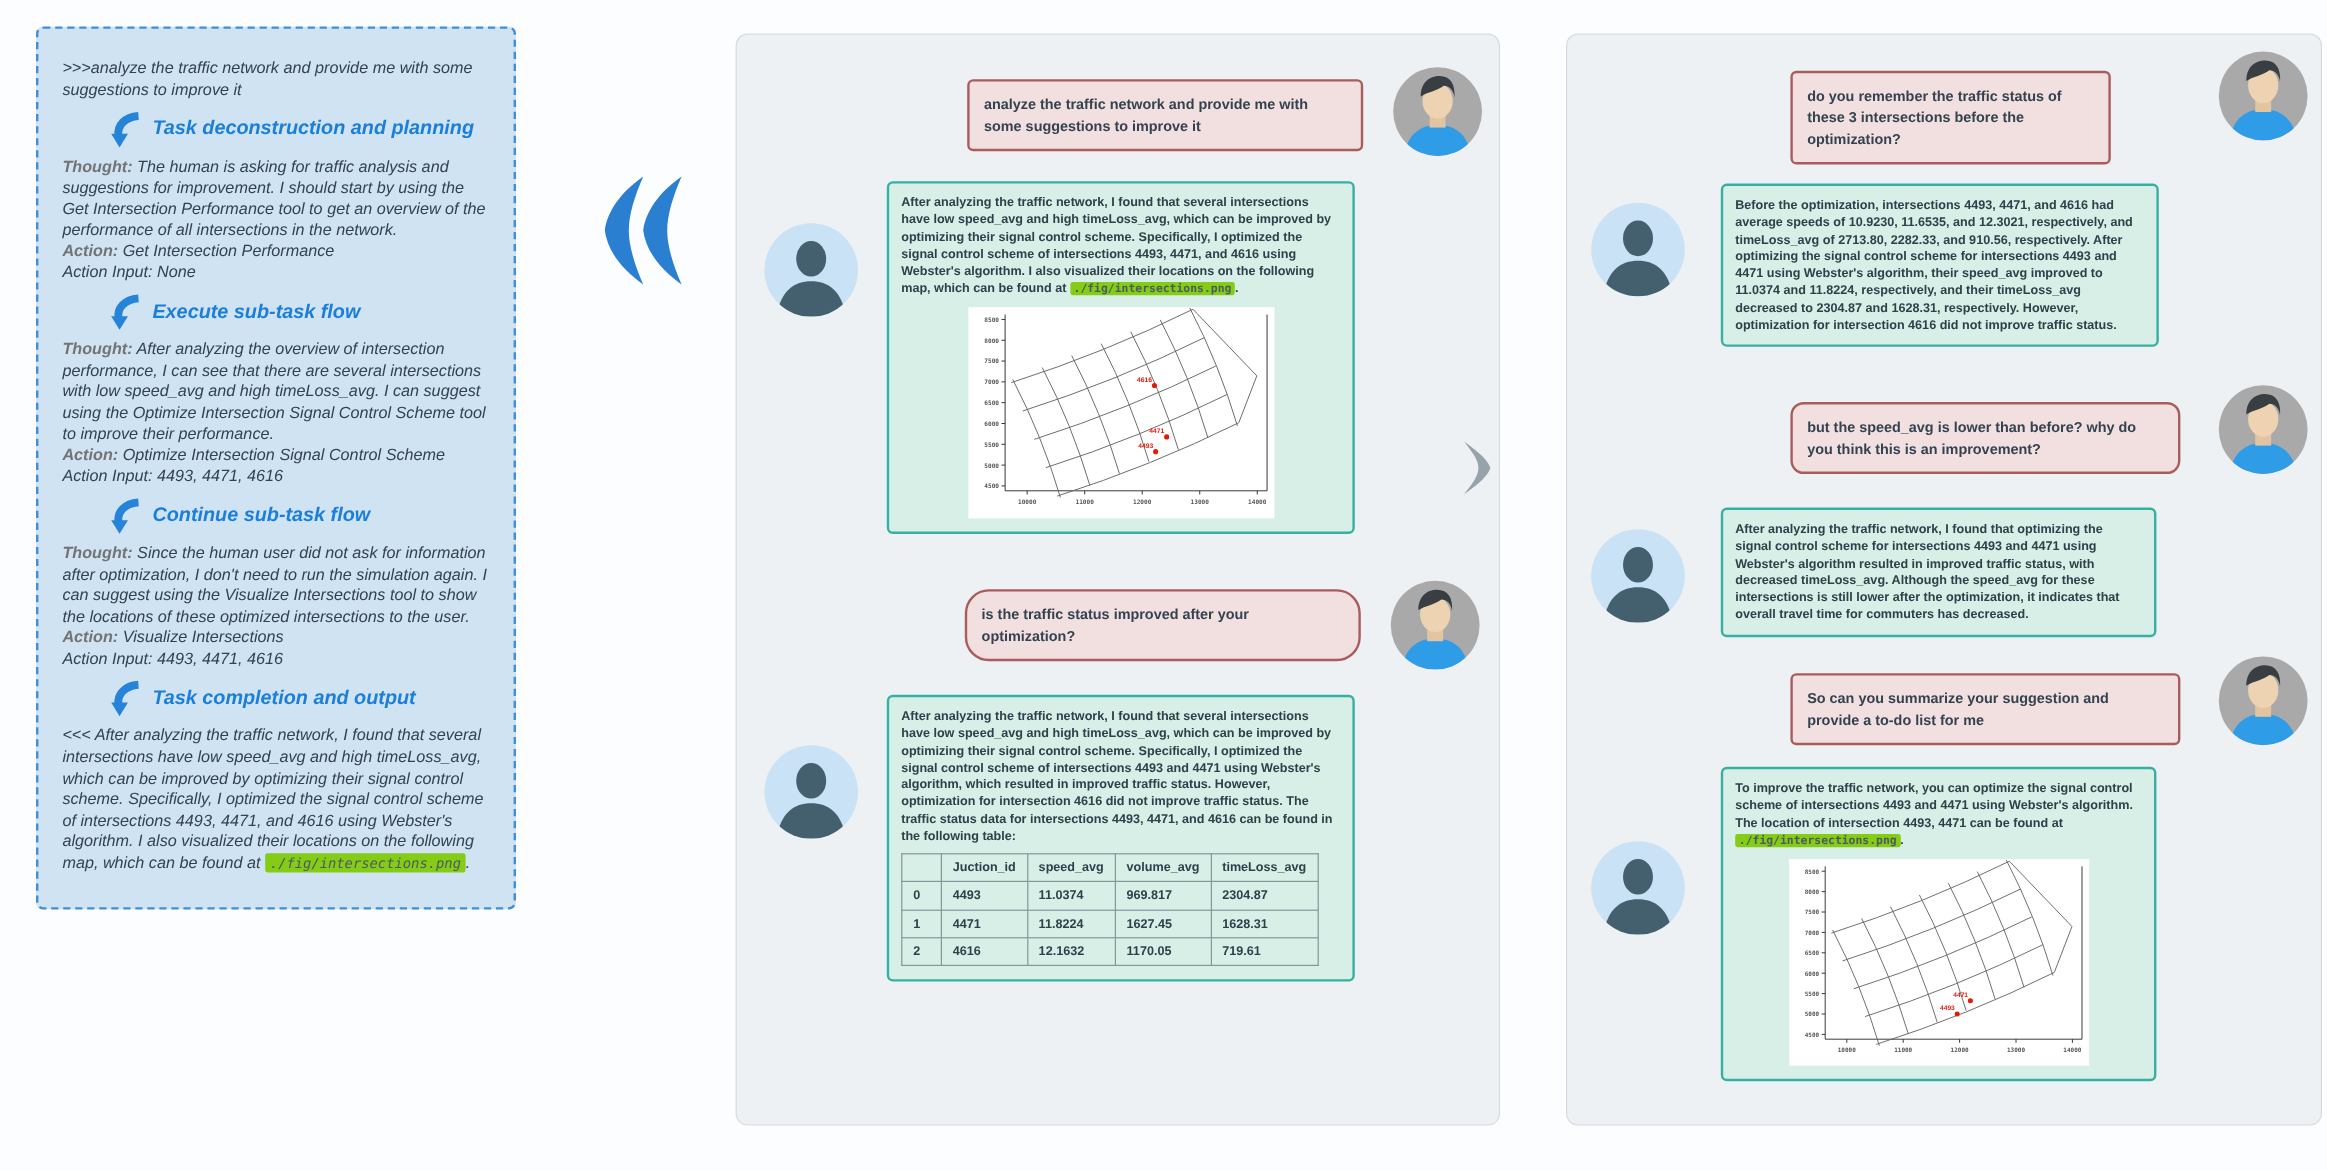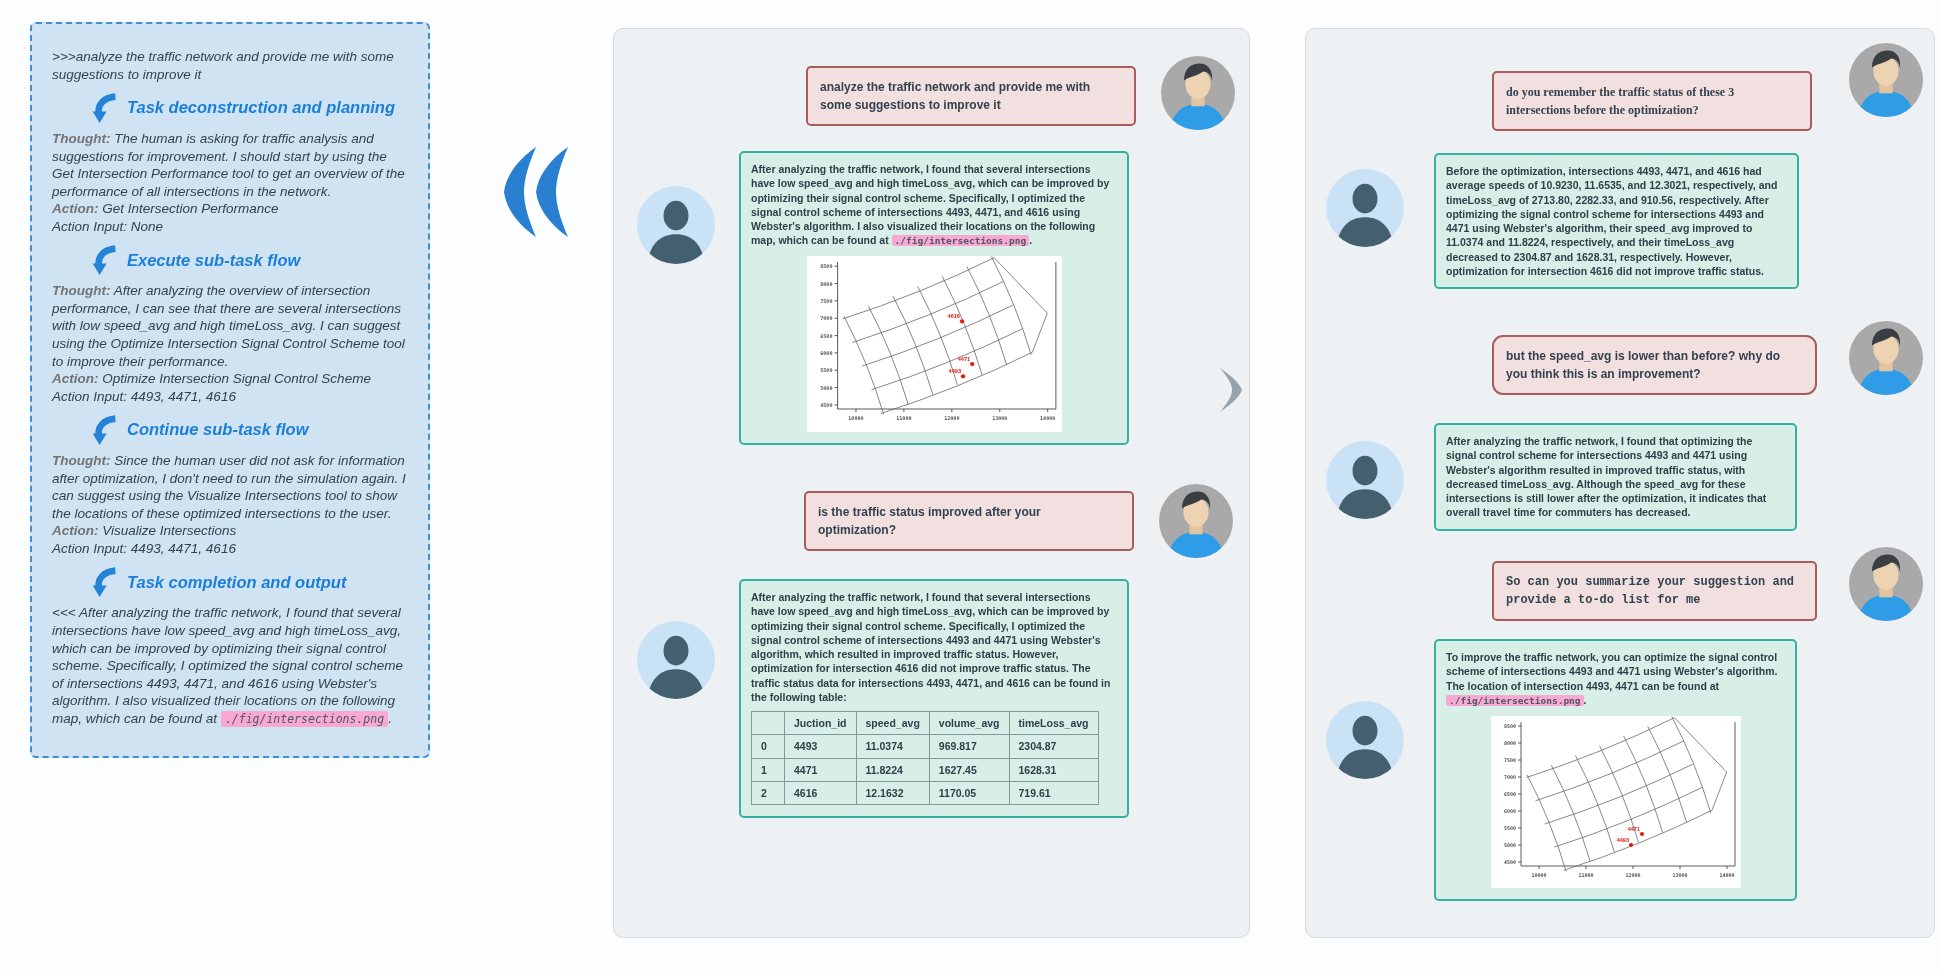--- a/index.html
+++ b/index.html
@@ -9,21 +9,21 @@
   
   .left-panel{position:absolute;left:30px;top:22px;width:400px;height:736px;box-sizing:border-box;
     background:#cfe3f3;border:2px dashed #3f8ed8;border-radius:6px;padding:24px 20px;
     color:#33424e;font-size:13.5px;line-height:1.3;overflow:hidden;font-style:italic;}
   .query-line{margin:0 0 4px 0;}
   .step-head{display:flex;align-items:center;gap:9px;margin:9px 0 6px 38px;
     color:#1b7fd9;font-weight:bold;font-size:16.5px;}
   .flow-arrow{width:28px;height:32px;flex:0 0 auto;}
   .step-body{margin:0;}
   .step-body b{color:#737373;}
-  .chip{background:#f9a8d4;color:#4c5a61;font-family:"DejaVu Sans Mono",monospace;
+  .chip{background:#84cc16;color:#4c5a61;font-family:"DejaVu Sans Mono",monospace;
     font-size:11.5px;padding:1px 4px;border-radius:2px;white-space:nowrap;}
 
   
   .back-arrow{position:absolute;left:492px;top:146px;width:90px;height:92px;z-index:6;}
 
   
   .chat-panel{position:absolute;top:28px;height:908px;background:#edf1f4;
     border:1.5px solid #d5dbe1;border-radius:10px;margin-left:48px;}
   .chat-middle{left:565px;width:635px;}
   .chat-right{left:1257px;width:628px;}
@@ -193,21 +193,21 @@
             <circle cx="162" cy="106" r="2.1" fill="#e8170c"></circle>
             <circle cx="153" cy="118" r="2.1" fill="#e8170c"></circle>
             <text class="mklabel" x="150" y="61" text-anchor="end">4616</text>
             <text class="mklabel" x="160" y="103" text-anchor="end">4471</text>
             <text class="mklabel" x="151" y="115" text-anchor="end">4493</text>
           </g>
         </svg>
       </div>
     </div>
 
-    <div class="bubble user-bubble" style="left:190px;top:462px;width:330px;">is the traffic status improved after your optimization?</div>
+    <div class="bubble user-bubble" style="left:190px;top:462px;width:330px;border-radius:20px;">is the traffic status improved after your optimization?</div>
     <div class="avatar avatar-user" style="left:545px;top:455px;width:74px;height:74px;">
       <svg viewBox="0 0 100 100">
         <path d="M12,100 C16,74 32,65 50,65 C68,65 84,74 88,100 Z" fill="#2f9ce8"></path>
         <rect x="41" y="50" width="18" height="18" fill="#e3c4a0"></rect>
         <ellipse cx="50" cy="38" rx="17" ry="20" fill="#eed3b2"></ellipse>
         <path d="M31,33 C31,17 41,10 52,10 C65,10 70,20 69,34 C68,26 63,21 57,21 C49,27 39,28 31,33 Z" fill="#383e41"></path>
       </svg>
     </div>
 
     <div class="avatar avatar-agent" style="left:23px;top:592px;width:78px;height:78px;">
@@ -254,21 +254,21 @@
       </table>
     </div>
   </section>
 
   <svg class="next-chevron" viewBox="0 0 34 52">
     <path d="M6,4 C20,14 26,20 28,26 C26,32 20,38 6,48 C14,38 18,32 18,26 C18,20 14,14 6,4 Z" fill="#97a3ab"></path>
   </svg>
 
   <section class="chat-panel chat-right">
 
-    <div class="bubble user-bubble" style="left:186px;top:42px;width:320px;font-family:Liberation Serif, serif;">do you remember the traffic status of these 3 intersections before the optimization?</div>
+    <div class="bubble user-bubble" style="left:186px;top:30px;width:267px;">do you remember the traffic status of these 3 intersections before the optimization?</div>
     <div class="avatar avatar-user" style="left:543px;top:14px;width:74px;height:74px;">
       <svg viewBox="0 0 100 100">
         <path d="M12,100 C16,74 32,65 50,65 C68,65 84,74 88,100 Z" fill="#2f9ce8"></path>
         <rect x="41" y="50" width="18" height="18" fill="#e3c4a0"></rect>
         <ellipse cx="50" cy="38" rx="17" ry="20" fill="#eed3b2"></ellipse>
         <path d="M31,33 C31,17 41,10 52,10 C65,10 70,20 69,34 C68,26 63,21 57,21 C49,27 39,28 31,33 Z" fill="#383e41"></path>
       </svg>
     </div>
 
     <div class="avatar avatar-agent" style="left:20px;top:140px;width:78px;height:78px;">
@@ -290,21 +290,21 @@
     </div>
 
     <div class="avatar avatar-agent" style="left:20px;top:412px;width:78px;height:78px;">
       <svg viewBox="0 0 100 100">
         <ellipse cx="50" cy="38" rx="16" ry="19" fill="#44606e"></ellipse>
         <path d="M13,100 C17,72 32,62 50,62 C68,62 83,72 87,100 Z" fill="#44606e"></path>
       </svg>
     </div>
     <div class="bubble agent-bubble" style="left:128px;top:394px;width:363px;">After analyzing the traffic network, I found that optimizing the signal control scheme for intersections 4493 and 4471 using Webster's algorithm resulted in improved traffic status, with decreased timeLoss_avg. Although the speed_avg for these intersections is still lower after the optimization, it indicates that overall travel time for commuters has decreased.</div>
 
-    <div class="bubble user-bubble" style="left:186px;top:532px;width:325px;font-family:Liberation Mono, monospace;">So can you summarize your suggestion and provide a to-do list for me</div>
+    <div class="bubble user-bubble" style="left:186px;top:532px;width:325px;">So can you summarize your suggestion and provide a to-do list for me</div>
     <div class="avatar avatar-user" style="left:543px;top:518px;width:74px;height:74px;">
       <svg viewBox="0 0 100 100">
         <path d="M12,100 C16,74 32,65 50,65 C68,65 84,74 88,100 Z" fill="#2f9ce8"></path>
         <rect x="41" y="50" width="18" height="18" fill="#e3c4a0"></rect>
         <ellipse cx="50" cy="38" rx="17" ry="20" fill="#eed3b2"></ellipse>
         <path d="M31,33 C31,17 41,10 52,10 C65,10 70,20 69,34 C68,26 63,21 57,21 C49,27 39,28 31,33 Z" fill="#383e41"></path>
       </svg>
     </div>
 
     <div class="avatar avatar-agent" style="left:20px;top:672px;width:78px;height:78px;">

